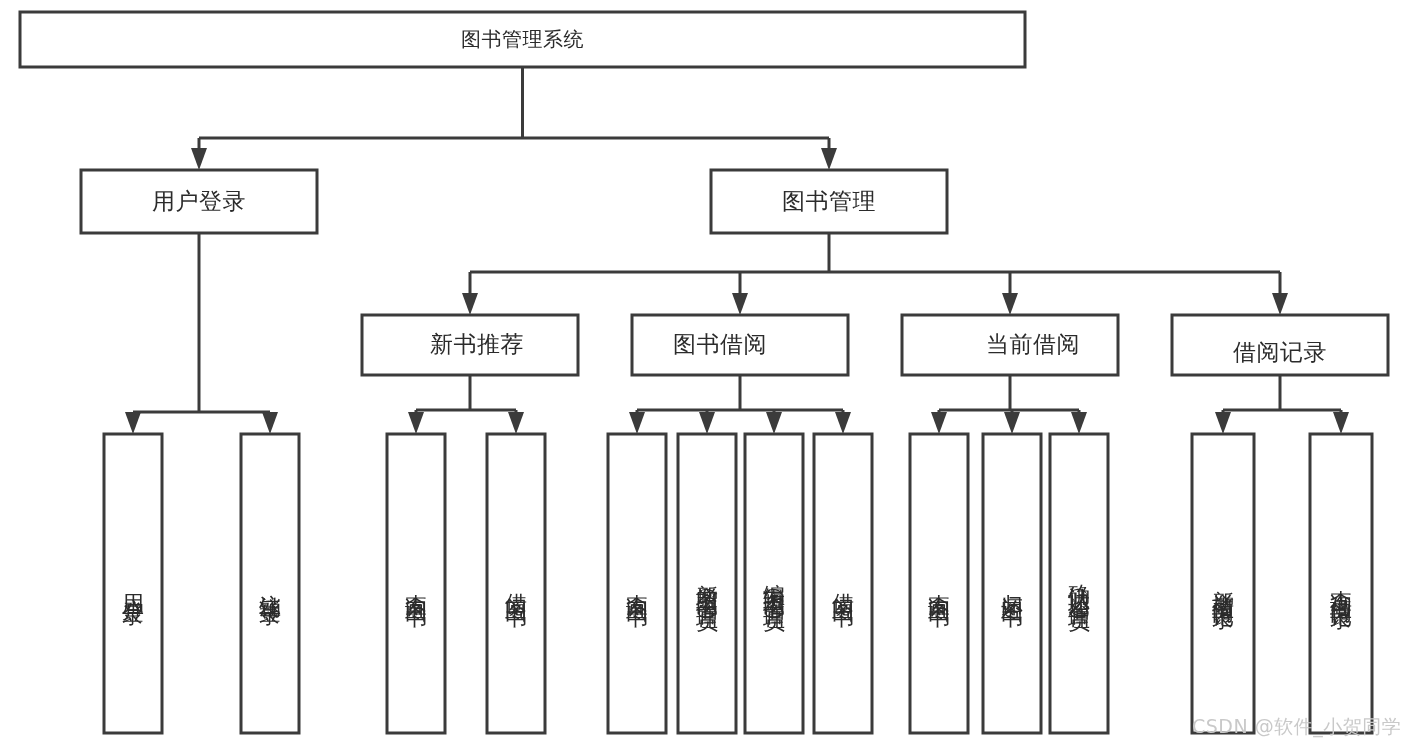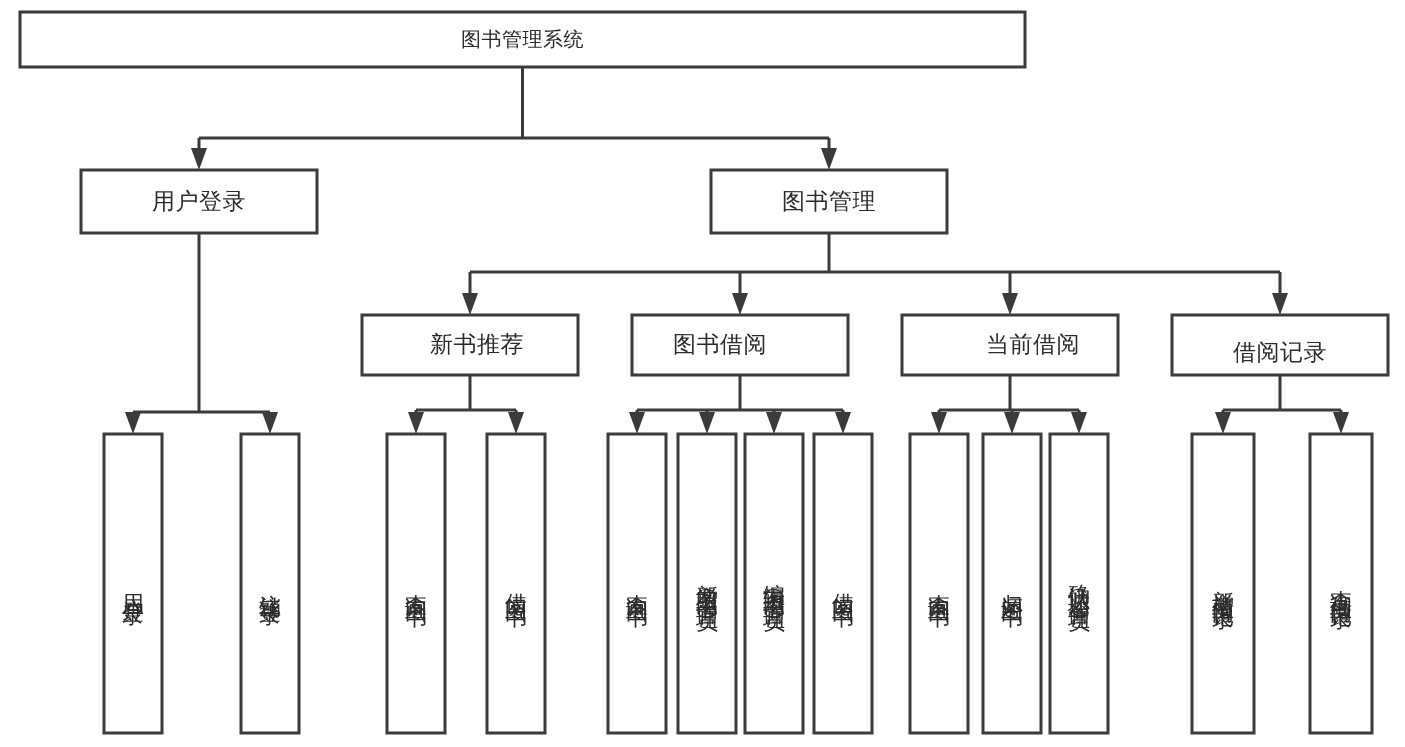--- a/index.html
+++ b/index.html
@@ -187,13 +187,14 @@
       <div class="node-label vertical" style="left: 608px; top: 434px; width: 58px; height: 299px;">查询图书</div>
       <div class="node-label vertical" style="left: 678px; top: 434px; width: 58px; height: 299px;">新增图书（管理员）</div>
       <div class="node-label vertical" style="left: 745px; top: 434px; width: 58px; height: 299px;">编辑图书（管理员）</div>
       <div class="node-label vertical" style="left: 814px; top: 434px; width: 58px; height: 299px;">借阅图书</div>
       <div class="node-label vertical" style="left: 910px; top: 434px; width: 58px; height: 299px;">查询图书</div>
       <div class="node-label vertical" style="left: 983px; top: 434px; width: 58px; height: 299px;">归还图书</div>
       <div class="node-label vertical" style="left: 1050px; top: 434px; width: 58px; height: 299px;">确认归还（管理员）</div>
       <div class="node-label vertical" style="left: 1192px; top: 434px; width: 62px; height: 299px;">新增借阅记录</div>
       <div class="node-label vertical" style="left: 1310px; top: 434px; width: 62px; height: 299px;">查询借阅记录</div>
     </div>
+  <div class="watermark" style="left: 1192px; top: 714px; color: rgb(201, 201, 201);">CSDN @软件_小贺同学</div>
 </div>
 
 </body></html>

